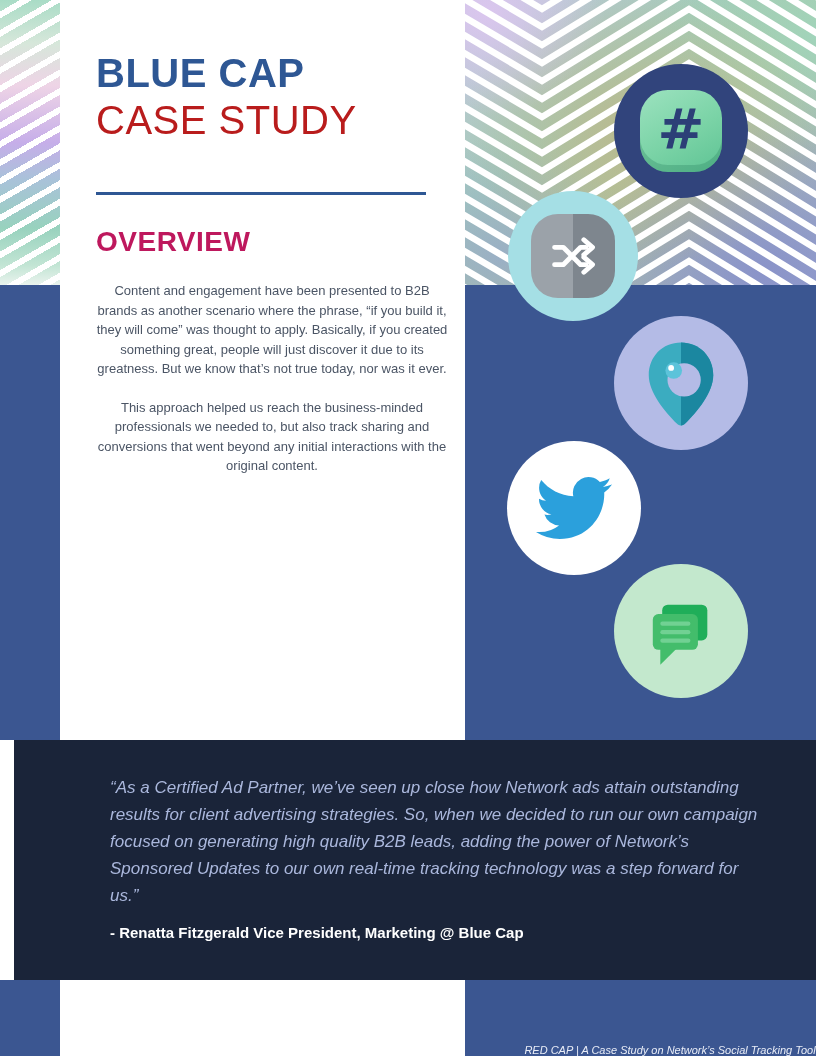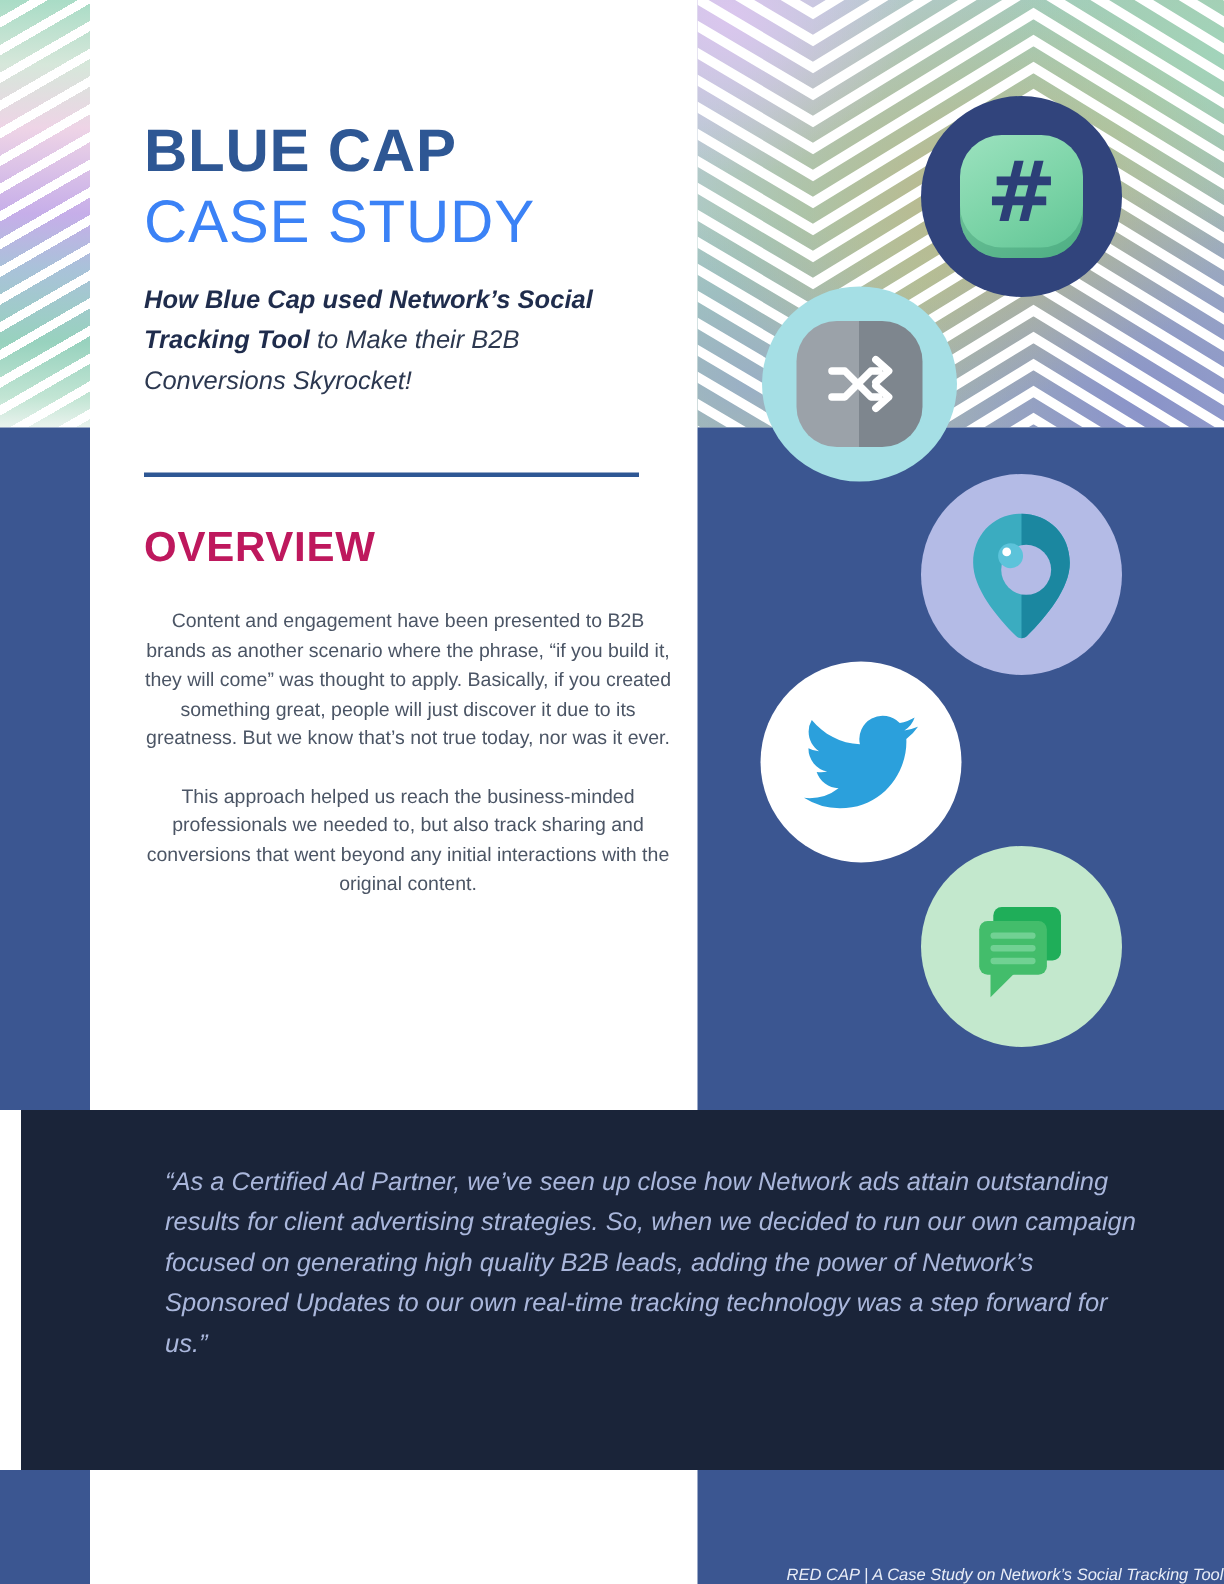--- a/index.html
+++ b/index.html
@@ -61,24 +61,24 @@
   }
   .squircle-gray {
     width:84px; height:84px; border-radius:32%;
     background:linear-gradient(90deg,#9ba2a9 0 50%, #7e868e 50% 100%);
     display:flex; align-items:center; justify-content:center;
   }
 
   
   .content { position:absolute; left:96px; top:50px; width:360px; }
   .title-line1 {
-    font-size:40px; font-weight:bold; color:#2e5794; line-height:47px; letter-spacing:.5px;margin-top:28px;
+    font-size:40px; font-weight:bold; color:#2e5794; line-height:47px; letter-spacing:.5px;
   }
   .title-line2 {
-    font-size:40px; font-weight:normal; color:#3b82f6; line-height:47px; letter-spacing:.5px;
+    font-size:40px; font-weight:normal; color:#b91c1c; line-height:47px; letter-spacing:.5px;
   }
   .subtitle {
     margin-top:14px; width:330px; font-size:17px; line-height:27px;
     font-style:italic; color:#2c3850;
   }
   .subtitle b { color:#1f2c4c; }
   .divider {
     margin-top:48px; width:330px; border:none; border-top:3px solid #2e5794;
   }
   .overview-h {
@@ -194,29 +194,29 @@
       <path d="M28 68 L28 86 L46 68 Z" fill="#43bd6b"></path>
       <rect x="28" y="40" width="32" height="4.5" rx="2.2" fill="#71d193"></rect>
       <rect x="28" y="49" width="32" height="4.5" rx="2.2" fill="#71d193"></rect>
       <rect x="28" y="58" width="32" height="4.5" rx="2.2" fill="#71d193"></rect>
     </svg>
   </div>
 
   <div class="content">
     <div class="title-line1">BLUE CAP</div>
     <div class="title-line2">CASE STUDY</div>
-    <p class="subtitle"><b>How Blue Cap used Network’s Social Tracking Tool</b><span> to Make their B2B Conversions Skyrocket!</span></p>
     <hr class="divider">
     <h2 class="overview-h">OVERVIEW</h2>
     <p class="body-p first">Content and engagement have been presented to B2B brands as another scenario where the phrase, “if you build it, they will come” was thought to apply. Basically, if you created something great, people will just discover it due to its greatness. But we know that’s not true today, nor was it ever.</p>
     <p class="body-p">This approach helped us reach the business-minded professionals we needed to, but also track sharing and conversions that went beyond any initial interactions with the original content.</p>
   </div>
 
   <div class="quote-section">
     <p class="quote-text">“As a Certified Ad Partner, we’ve seen up close how Network ads attain outstanding results for client advertising strategies. So, when we decided to run our own campaign focused on generating high quality B2B leads, adding the power of Network’s Sponsored Updates to our own real-time tracking technology was a step forward for us.”</p>
+    <p class="quote-attr">- Renatta Fitzgerald Vice President, Marketing @ Blue Cap</p>
   </div>
 
   <div class="footer-leftbar"></div>
   <div class="footer-right">
     <span class="footer-text">RED CAP | A Case Study on Network’s Social Tracking Tool</span>
   </div>
 
 </div>
 
 </body></html>

